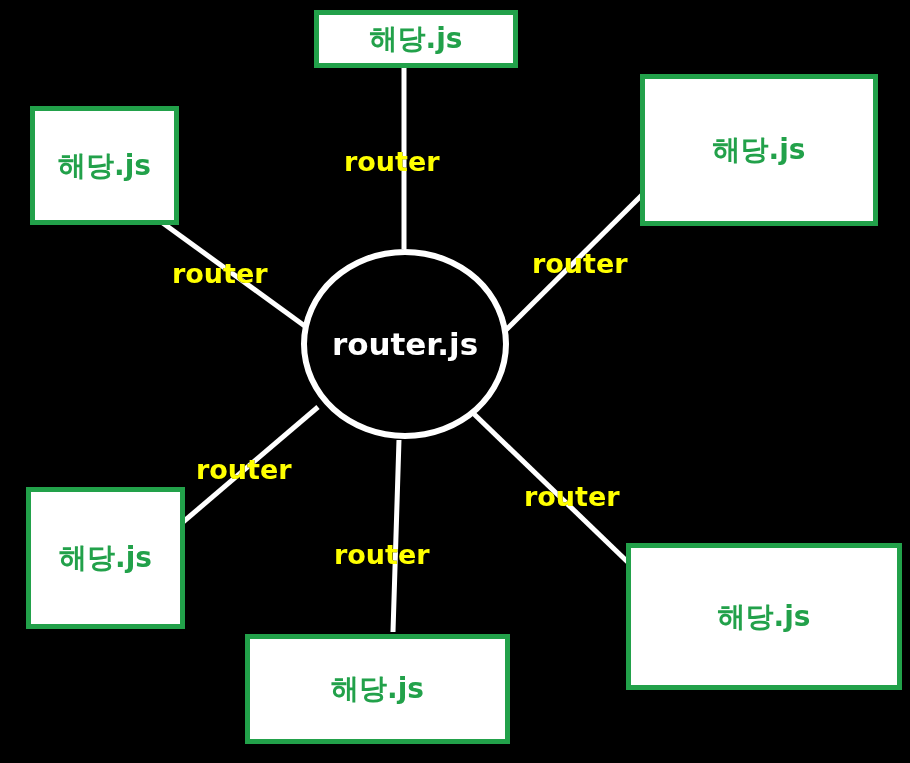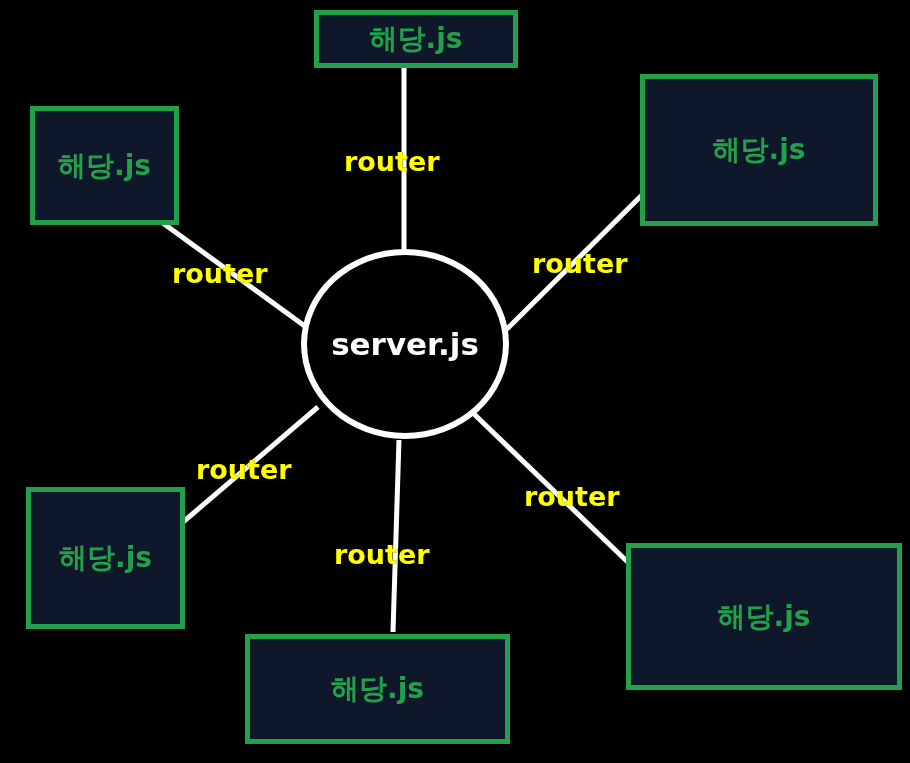--- a/index.html
+++ b/index.html
@@ -20,21 +20,21 @@
     left: 0;
     top: 0;
     width: 910px;
     height: 763px;
     pointer-events: none;
   }
   .node-box {
     position: absolute;
     box-sizing: border-box;
     border-style: solid;
-    background: #0f172a;
+    background: #ffffff;
     display: flex;
     align-items: center;
     justify-content: center;
   }
   .node-box-label {
     font-weight: bold;
     white-space: nowrap;
     line-height: 1;
   }
   .hub {
@@ -68,21 +68,21 @@
   <svg id="edge-layer" viewBox="0 0 910 763">
       <line x1="404" y1="68" x2="404" y2="249" stroke="#ffffff" stroke-width="5" stroke-linecap="butt"></line>
       <line x1="160" y1="221" x2="313" y2="332" stroke="#ffffff" stroke-width="5" stroke-linecap="butt"></line>
       <line x1="649" y1="188" x2="505" y2="331" stroke="#ffffff" stroke-width="5" stroke-linecap="butt"></line>
       <line x1="176" y1="528" x2="318" y2="407" stroke="#ffffff" stroke-width="5" stroke-linecap="butt"></line>
       <line x1="393" y1="632" x2="399" y2="440" stroke="#ffffff" stroke-width="5" stroke-linecap="butt"></line>
       <line x1="636" y1="570" x2="474" y2="414" stroke="#ffffff" stroke-width="5" stroke-linecap="butt"></line>
     </svg>
 
   <div class="hub" id="hub-node" style="left: 301px; top: 249px; width: 208px; height: 190px; border: 6px solid rgb(255, 255, 255);">
-    <span class="hub-label" style="color: rgb(255, 255, 255); font-size: 31px;">server.js</span>
+    <span class="hub-label" style="color: rgb(255, 255, 255); font-size: 31px;">router.js</span>
   </div>
 
   <div id="node-container">
       <div class="node-box" id="node-top" style="left: 314px; top: 10px; width: 204px; height: 58px; border-width: 5px; border-color: rgb(34, 161, 74);">
         <span class="node-box-label" style="color: rgb(34, 161, 74); font-size: 28px;">해당.js</span>
       </div>
       <div class="node-box" id="node-top-left" style="left: 30px; top: 106px; width: 149px; height: 119px; border-width: 5px; border-color: rgb(34, 161, 74);">
         <span class="node-box-label" style="color: rgb(34, 161, 74); font-size: 28px;">해당.js</span>
       </div>
       <div class="node-box" id="node-top-right" style="left: 640px; top: 74px; width: 238px; height: 152px; border-width: 5px; border-color: rgb(34, 161, 74);">

